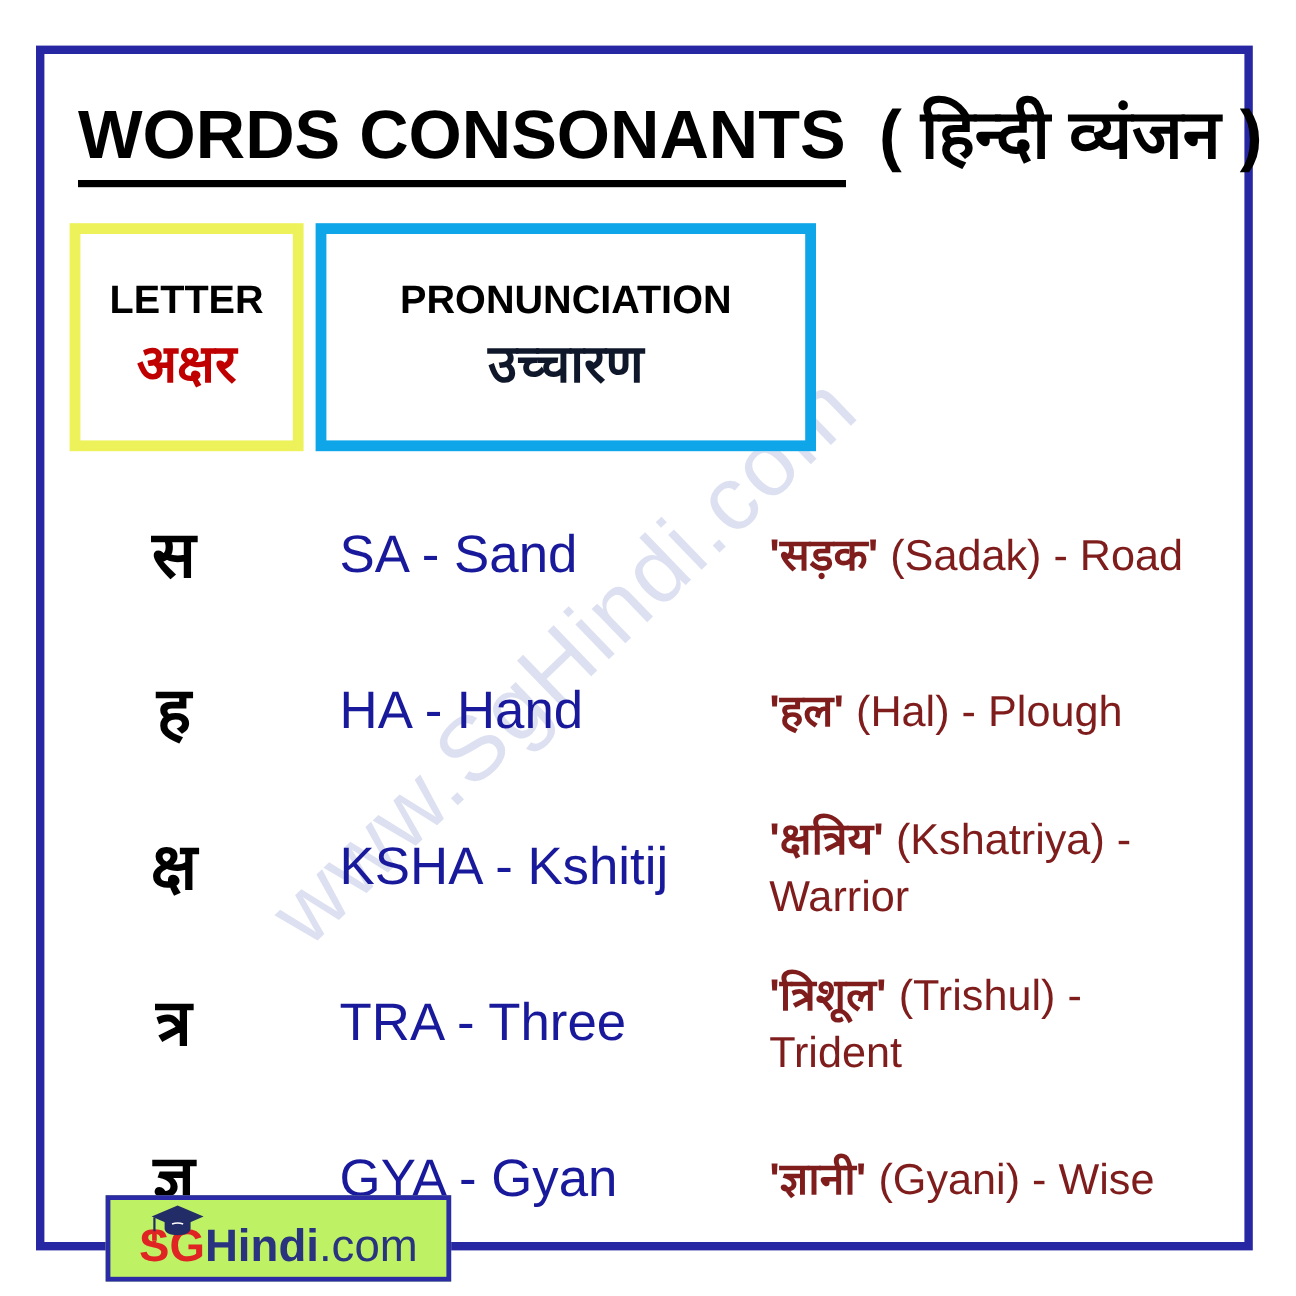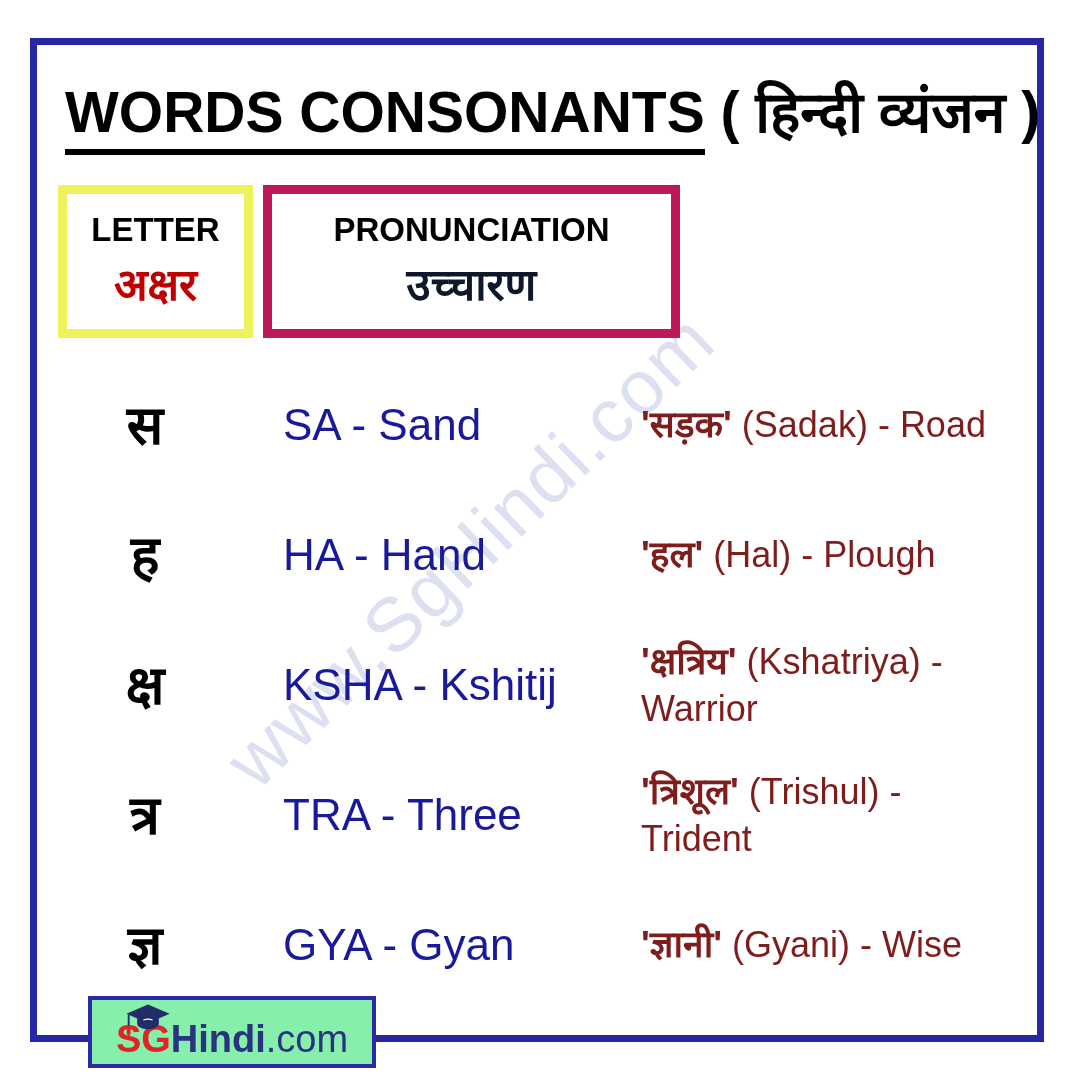--- a/index.html
+++ b/index.html
@@ -16,48 +16,48 @@
     color:#c6cde8; opacity:0.6; font-weight:400;
   }
 
   .frame {
     position:absolute; left:30px; top:38px; width:1014px; height:1004px;
     border:7px solid #2727a3; z-index:1; background:transparent;
   }
 
   .title { margin:26px 0 0 28px; font-size:57px; font-weight:700; color:#000; white-space:nowrap; }
   .title-en { display:inline-block; border-bottom:6px solid #000; padding-bottom:4px; }
-  .title-hi { }
+  .title-hi { margin-left:12px; }
 
   .header-row { display:flex; margin:30px 0 0 21px; }
   .hbox {
-    height:153px; display:flex; flex-direction:column;
+    height:190px; display:flex; flex-direction:column;
     align-items:center; justify-content:center; background:#ffffff;
   }
   .hbox.yellow   { border:9px solid #edf25b; }
-  .hbox.lavender { border:9px solid #be185d; }
+  .hbox.lavender { border:9px solid #0ea5e9; }
   .hbox1 { width:195px; }
   .hbox2 { width:417px; margin-left:10px; }
   .hbox3 { width:347px; margin-left:8px; }
   .h-en { font-size:33px; font-weight:700; color:#000; line-height:1.2; }
   .h-hi { font-size:44px; font-weight:700; line-height:1.3; margin-top:6px; }
   .h-hi.red   { color:#c00000;text-align:center; }
   .h-hi.blue  { color:#0f172a; }
   .h-hi.green { color:#178540; }
 
   .rows { margin-top:22px; }
   .row { display:grid; grid-template-columns:216px 388px 1fr; min-height:130px; align-items:center; }
   .cell-letter { text-align:center; font-size:54px; font-weight:700; color:#000; line-height:1.3; }
   .cell-pron   { font-size:44px; color:#19199b; padding-left:30px; line-height:1.2; white-space:nowrap; }
   .cell-word   { font-size:36px; color:#7f1d1d; padding-right:30px; line-height:1.3; }
   .word-hi { font-weight:700; font-size:37px; }
 
   .logo-box {
     position:absolute; left:88px; top:996px; width:288px; height:72px;
-    background:#86efac; border:4px solid #2b2ba8; z-index:5;
+    background:#bef264; border:4px solid #2b2ba8; z-index:5;
     display:flex; align-items:center; justify-content:center; padding-top:14px;
   }
   .logo-cap { position:absolute; left:32px; top:3px; width:48px; height:34px; }
   .logo-text { font-size:38px; line-height:1; white-space:nowrap; }
   .logo-sg    { color:#e02424; font-weight:700; }
   .logo-hindi { color:#29337f; font-weight:700; }
   .logo-com   { color:#29337f; font-weight:400; }
 </style>
 </head>
 <body>

